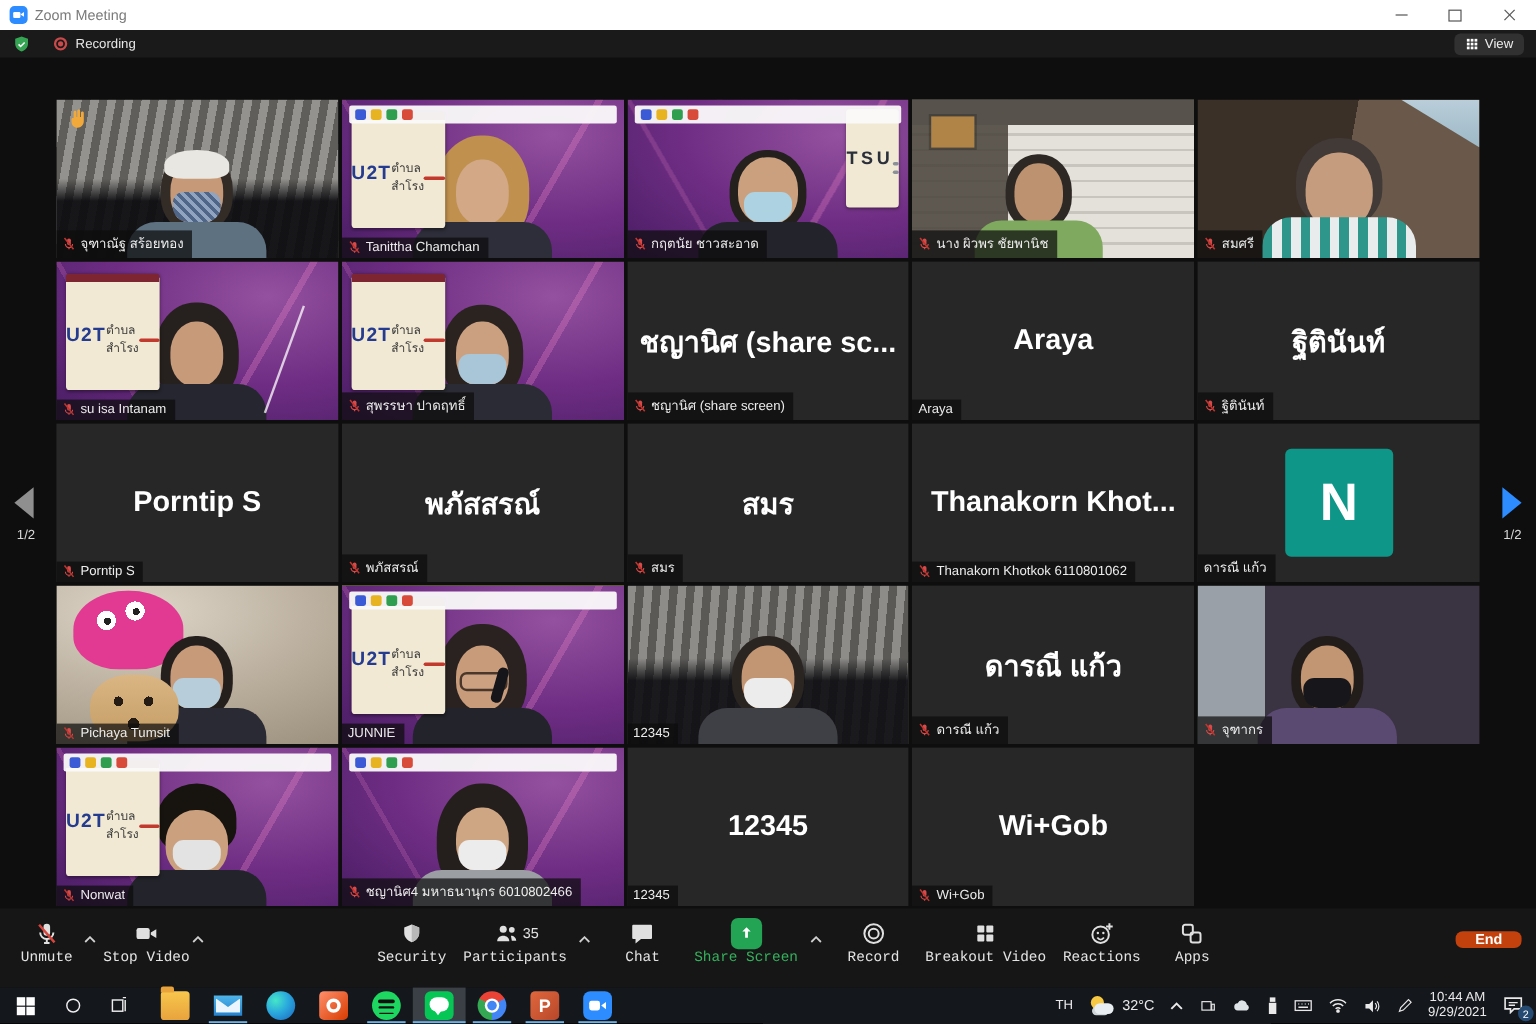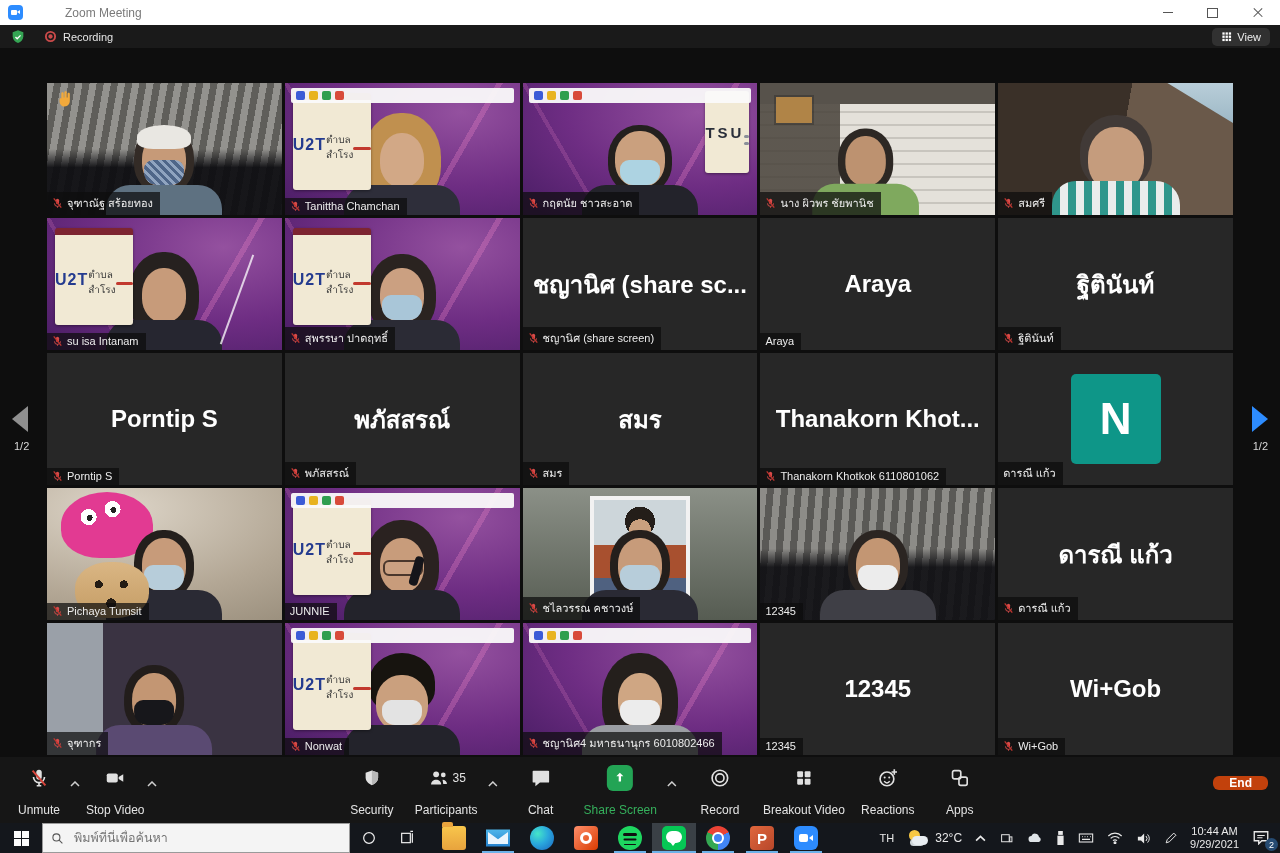--- a/index.html
+++ b/index.html
@@ -1,20 +1,20 @@
 <!DOCTYPE html>
 <html><head>
 <meta charset="utf-8">
 <style>
   html,body{margin:0;padding:0;background:#000;}
   .stage{position:relative;width:1280px;height:853px;overflow:hidden;background:#0e0e0e;
          font-family:"Liberation Sans","DejaVu Sans",sans-serif;-webkit-font-smoothing:antialiased;}
 
   
-  .titlebar{position:absolute;top:0;left:0;right:0;height:25px;background:#ffffff;display:flex;align-items:center;gap:36px;}
+  .titlebar{position:absolute;top:0;left:0;right:0;height:25px;background:#ffffff;display:flex;align-items:center;}
   .zoom-logo{width:15px;height:15px;border-radius:4px;background:#2d8cff;margin:0 6px 0 8px;position:relative;}
   .zoom-logo::before{content:"";position:absolute;left:3px;top:5px;width:6px;height:5px;border-radius:1px;background:#fff;}
   .zoom-logo::after{content:"";position:absolute;left:9px;top:5px;border-top:2.5px solid transparent;border-bottom:2.5px solid transparent;border-right:3px solid #fff;}
   .win-title{font-size:12px;color:#7a7a7a;}
   .win-controls{margin-left:auto;display:flex;height:100%;}
   .win-btn{width:45px;height:100%;display:flex;align-items:center;justify-content:center;color:#444;}
   .glyph-min{width:10px;height:1px;background:#555;display:block;}
   .glyph-max{width:9px;height:8px;border:1px solid #555;display:block;}
   .glyph-close{position:relative;width:10px;height:10px;display:block;}
   .glyph-close::before,.glyph-close::after{content:"";position:absolute;left:-1px;top:4.5px;width:12px;height:1.2px;background:#555;}
@@ -161,23 +161,23 @@
            border-bottom:13px solid transparent;border-right:16px solid #8f8f8f;}
   .pg-next{position:absolute;right:12px;top:406px;width:0;height:0;border-top:13px solid transparent;
            border-bottom:13px solid transparent;border-left:16px solid #2d8cff;}
   .pg-num{position:absolute;color:#d8d8d8;font-size:11px;top:440px;}
   .pg-num.l{left:14px;} .pg-num.r{right:12px;}
 
   
   .toolbar{position:absolute;left:0;right:0;top:757px;height:66px;background:#161616;}
   .tb-left{position:absolute;left:10px;top:8px;display:flex;gap:6px;}
   .tb-mid{position:absolute;left:50%;top:8px;transform:translateX(-46%);display:flex;gap:14px;}
-  .tb-item{display:flex;flex-direction:column;align-items:center;gap:12px;min-width:58px;cursor:default;}
+  .tb-item{display:flex;flex-direction:column;align-items:center;gap:0;min-width:58px;cursor:default;}
   .tb-ic{height:26px;display:flex;align-items:center;justify-content:center;}
-  .tb-lab{color:#e3e3e3;font-size:12px;white-space:nowrap;}
+  .tb-lab{color:#e3e3e3;font-size:12px;white-space:nowrap;font-family:Liberation Mono, monospace;}
   .tb-lab.green{color:#35b05c;}
   .tb-caret{align-self:flex-start;margin-top:8px;margin-left:-4px;}
   .tb-count{color:#e3e3e3;font-size:12px;margin-left:2px;}
   .ic-row{display:flex;align-items:center;}
   .share-box{width:26px;height:26px;border-radius:6px;background:#23a455;display:flex;align-items:center;justify-content:center;}
   .end-btn{position:absolute;right:12px;top:19px;background:#c2410c;color:#fff;border:none;border-radius:6px;
            font-size:12px;font-weight:bold;padding:0 16px;font-family:inherit;}
 
   
   .taskbar{position:absolute;left:0;right:0;top:823px;height:30px;background:#14171c;display:flex;align-items:center;}
@@ -567,39 +567,20 @@
             <i></i>
             <i></i>
             <i></i>
           </div>
         </div>
         <div class="footer">
           <span>JUNNIE</span>
         </div>
       </div>
       <div class="tile">
-        <div class="sc bg-u2t sc-photo">
-          <div class="person">
-            <div class="hair"></div>
-            <div class="head"></div>
-            <div class="torso"></div>
-            <div class="maskp"></div>
-          </div>
-        </div>
-        <div class="footer">
-          <svg width="11" height="12" viewBox="0 0 14 14">
-            <rect x="5" y="1.5" width="4" height="7" rx="2" fill="#d64b49"></rect>
-            <path d="M3.2 7.5a3.8 3.8 0 0 0 7.6 0" stroke="#d64b49" fill="none" stroke-width="1.2"></path>
-            <line x1="7" y1="11.3" x2="7" y2="13" stroke="#d64b49" stroke-width="1.2"></line>
-            <line x1="2.2" y1="1" x2="11.8" y2="13" stroke="#c0352f" stroke-width="1.6"></line>
-          </svg>
-          <span>ชไลวรรณ คชาวงษ์</span>
-        </div>
-      </div>
-      <div class="tile">
         <div class="sc bg-u2t sc-roof2">
           <div class="person">
             <div class="hair"></div>
             <div class="head"></div>
             <div class="torso"></div>
             <div class="maskp"></div>
           </div>
         </div>
         <div class="footer">
           <span>12345</span>
@@ -850,27 +831,20 @@
 
   <div class="taskbar">
     <div class="tb-start">
       <span class="winlogo">
           <b></b>
           <b></b>
           <b></b>
           <b></b>
         </span>
     </div>
-    <div class="searchbox">
-      <svg width="13" height="13" viewBox="0 0 24 24" fill="none" stroke="#555" stroke-width="2">
-          <circle cx="10" cy="10" r="6.5"></circle>
-          <line x1="15" y1="15" x2="21" y2="21"></line>
-        </svg>
-      <input placeholder="พิมพ์ที่นี่เพื่อค้นหา" style="">
-    </div>
     <div class="tb-round">
       <svg width="16" height="16" viewBox="0 0 24 24" fill="none" stroke="#eee" stroke-width="1.8">
           <circle cx="12" cy="12" r="8"></circle>
         </svg>
     </div>
     <div class="tb-round">
       <svg width="16" height="16" viewBox="0 0 24 24" fill="none" stroke="#eee" stroke-width="1.8">
           <rect x="4" y="5" width="13" height="14"></rect>
           <path d="M20 5v14M17 2h4"></path>
         </svg>

